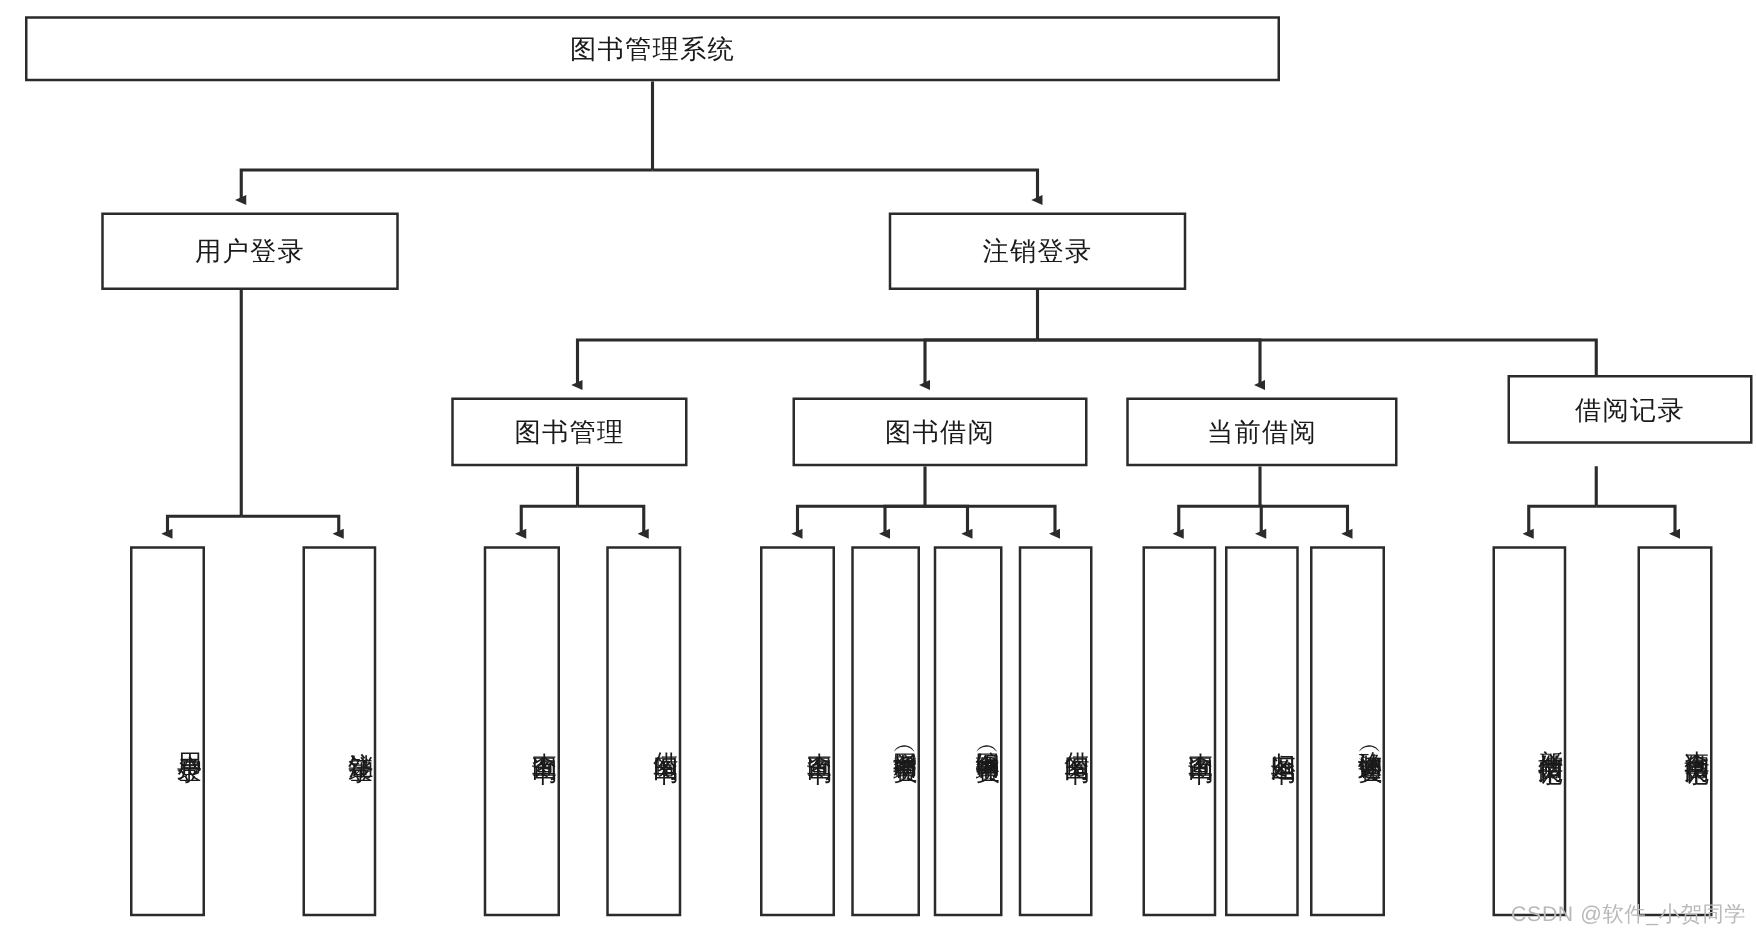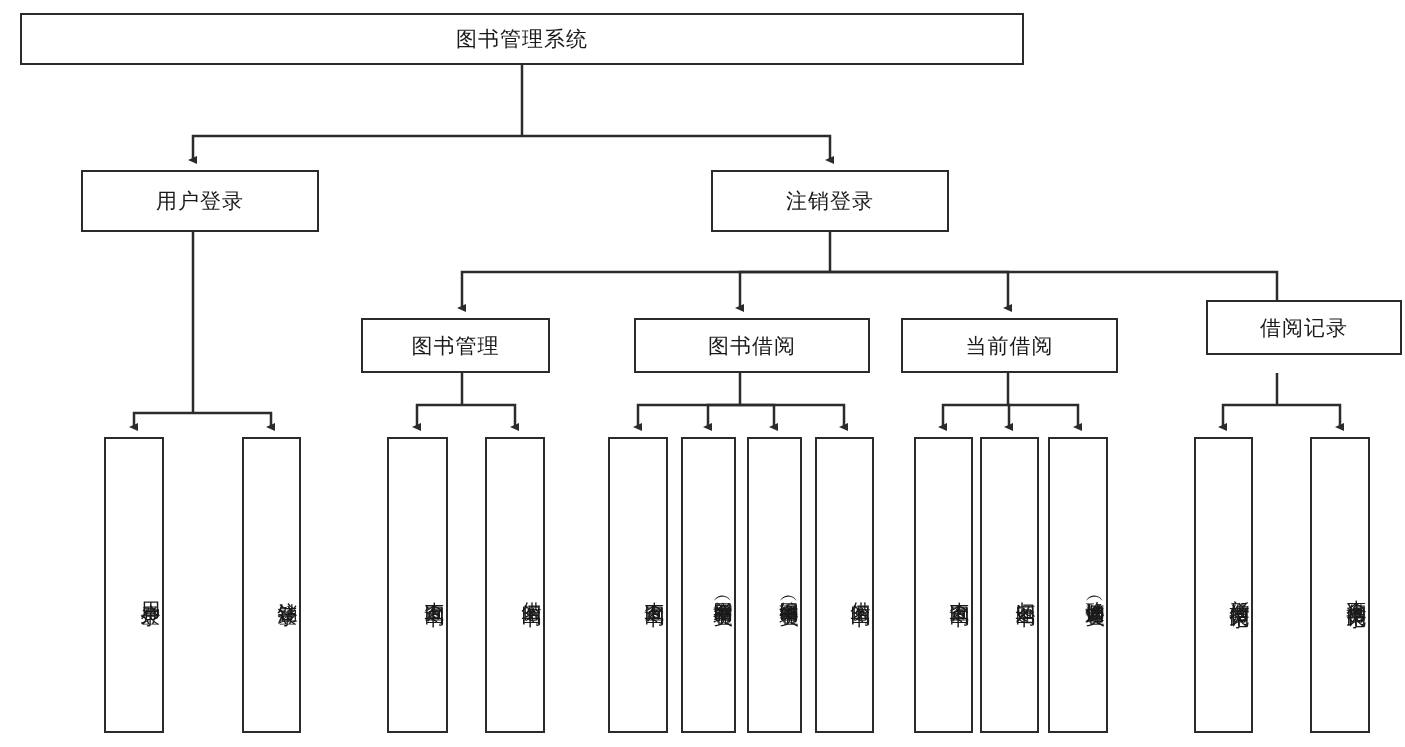--- a/index.html
+++ b/index.html
@@ -167,13 +167,14 @@
         <span class="node-label">确认归还（管理员）</span>
       </div>
       <div class="node vert" style="left: 1194px; top: 437px; width: 59px; height: 296px;">
         <span class="node-label">新增借阅记录</span>
       </div>
       <div class="node vert" style="left: 1310px; top: 437px; width: 60px; height: 296px;">
         <span class="node-label">查询借阅记录</span>
       </div>
     </div>
 
+  <div class="watermark">CSDN @软件_小贺同学</div>
 </div>
 
 </body></html>

